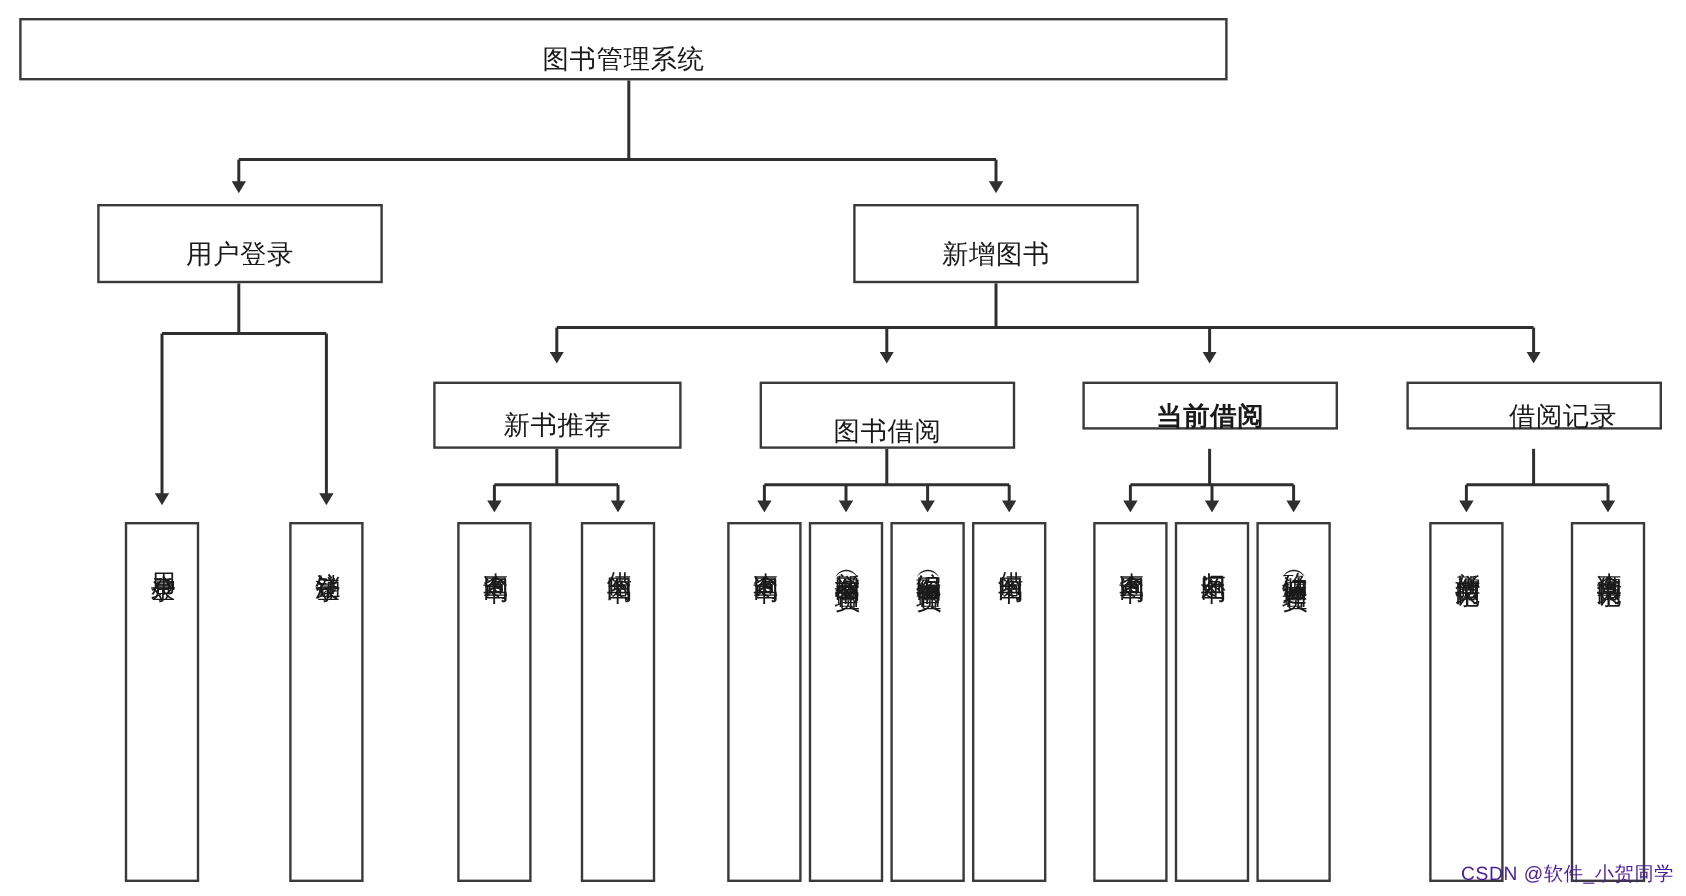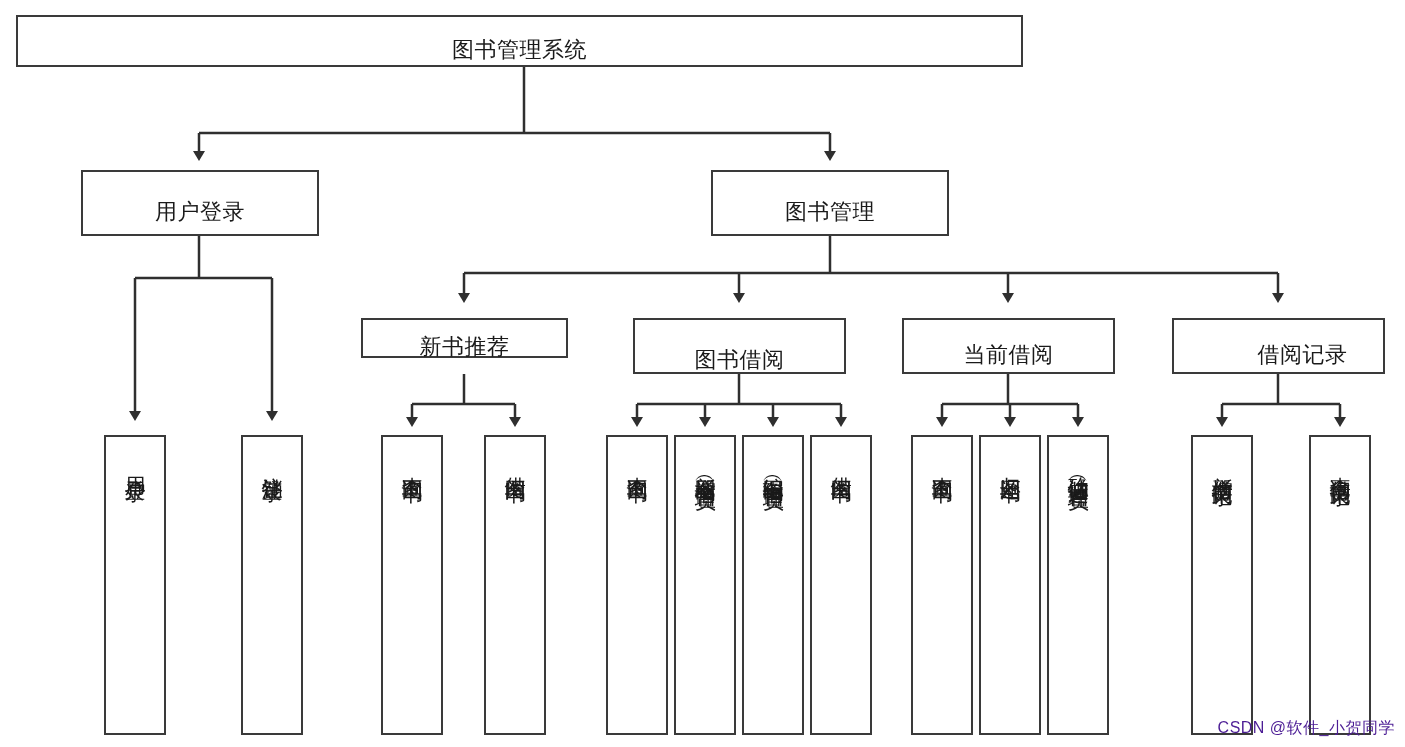--- a/index.html
+++ b/index.html
@@ -127,33 +127,33 @@
   </svg>
 
   <div class="node h" style="left:16px; top:15px; width:1007px; height:52px;">
     <span class="label">图书管理系统</span>
   </div>
 
   <div class="node h" style="left:81px; top:170px; width:238px; height:66px;">
     <span class="label">用户登录</span>
   </div>
   <div class="node h" style="left:711px; top:170px; width:238px; height:66px;">
-    <span class="label">图书管理</span>
-  </div>
-
-  <div class="node h" style="left:361px; top:318px; width:207px; height:40px;">
+    <span class="label">新增图书</span>
+  </div>
+
+  <div class="node h" style="left:361px; top:318px; width:207px; height:56px;">
     <span class="label">新书推荐</span>
   </div>
   <div class="node h" style="left:633px; top:318px; width:213px; height:56px;align-items:flex-end;">
     <span class="label">图书借阅</span>
   </div>
-  <div class="node h" style="left:902px; top:318px; width:213px; height:56px;">
+  <div class="node h" style="left:902px; top:318px; width:213px; height:40px;font-weight:bold;">
     <span class="label">当前借阅</span>
   </div>
-  <div class="node h" style="left:1172px; top:318px; width:213px; height:56px;padding-left:48px;">
+  <div class="node h" style="left:1172px; top:318px; width:213px; height:40px;padding-left:48px;">
     <span class="label">借阅记录</span>
   </div>
 
   <div class="node v" style="left:104px; top:435px; width:62px; height:300px;">
     <span class="label">用户登录</span>
   </div>
   <div class="node v" style="left:241px; top:435px; width:62px; height:300px;">
     <span class="label">注销登录</span>
   </div>
 

